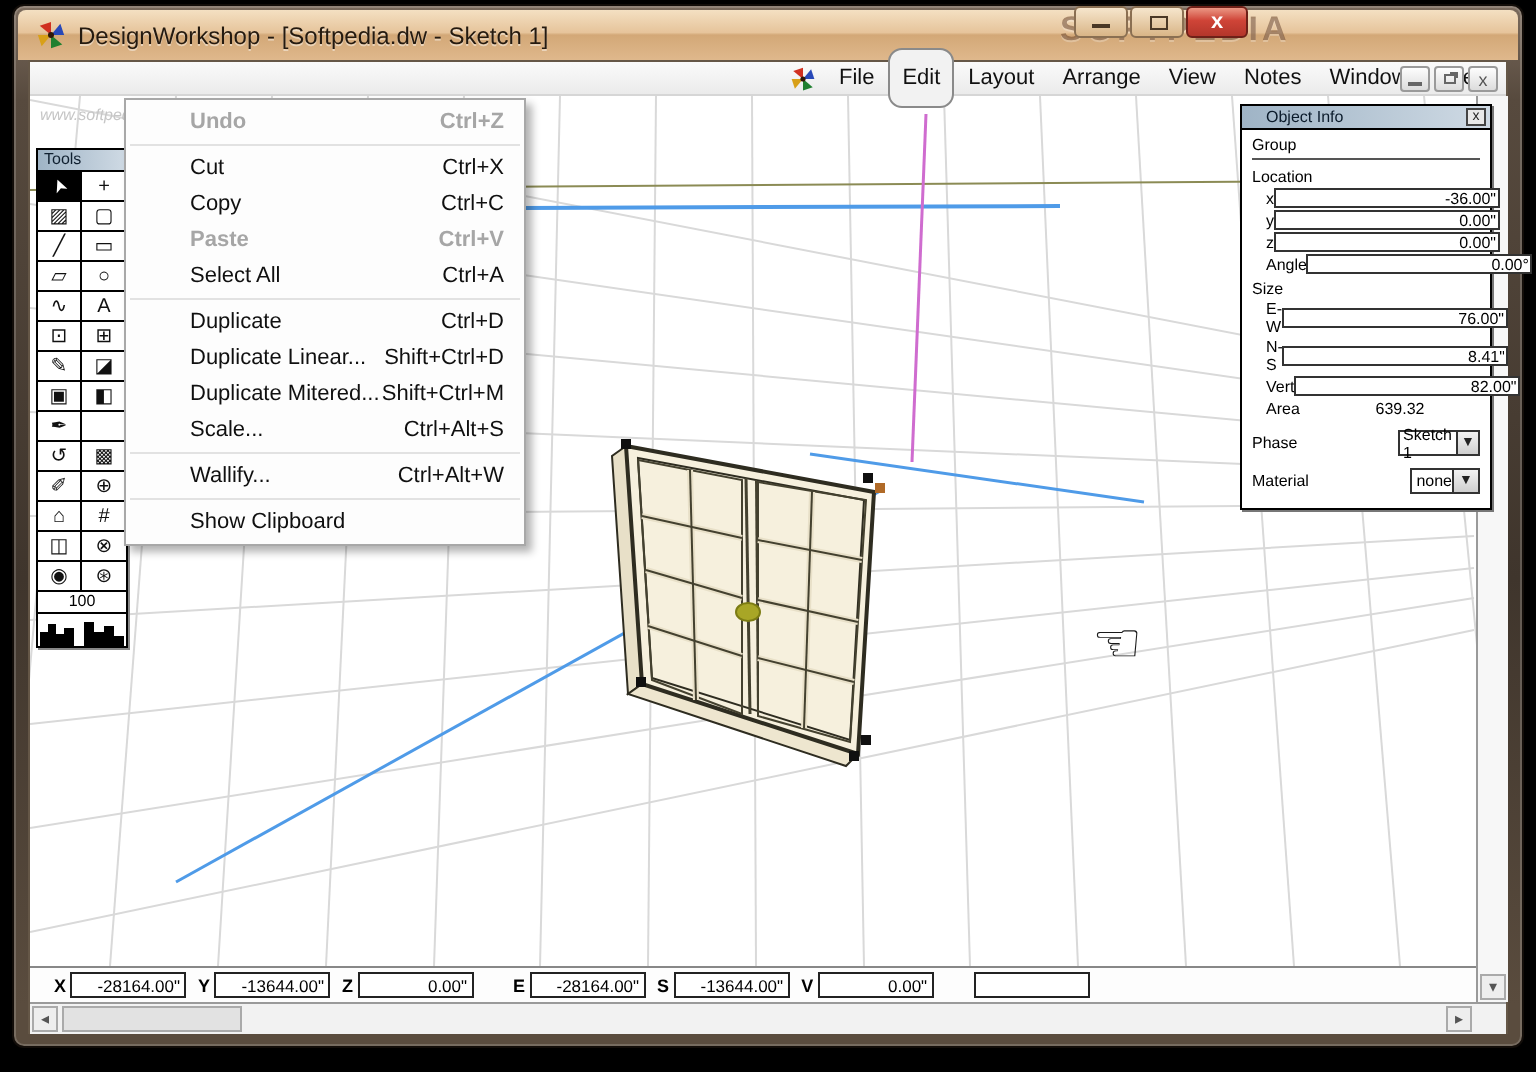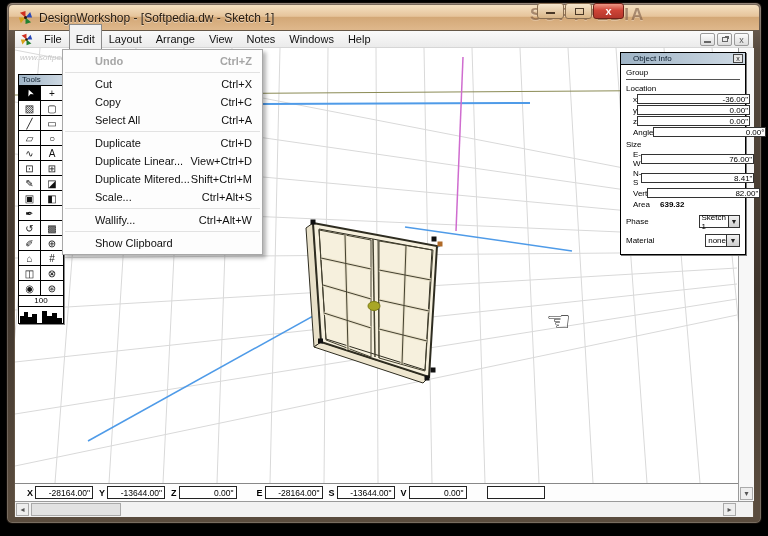--- a/index.html
+++ b/index.html
@@ -25,23 +25,23 @@
   .capbtn.close { width:31px; background:linear-gradient(180deg,#eb9784,#cf4437 45%,#b3362b);
     border-color:#6e2018; color:#fff; font-size:11px; text-align:center; line-height:15px; font-weight:bold; }
   .glyph-min { position:absolute; left:8px; right:8px; bottom:4px; height:2px; background:#4a3826; }
   .glyph-max { position:absolute; left:9px; top:4px; width:9px; height:7px; border:1px solid #4a3826; }
 
   
   .client { position:absolute; left:14px; top:30px; width:740px; height:487px;
     background:#fff; border:1px solid #655747; }
   .menubar { position:absolute; left:15px; top:31px; width:738px; height:17px;
     background:linear-gradient(180deg,#fafafa,#ebebeb); border-bottom:1px solid #d6d6d6;
-    display:flex; align-items:center; font-size:11px; color:#111; }
+    display:flex; align-items:center; font-size:11px; color:#111;justify-content:flex-end; }
   .mnu { padding:1px 7px; cursor:default; }
-  .mnu.active { border:1px solid #8a8a8a; border-radius:0; background:#f2f2f2; padding:8px 6px; }
+  .mnu.active { border:1px solid #8a8a8a; border-radius:7px; background:#f2f2f2; padding:8px 6px; }
   .mdi-ico { width:13px; height:13px; margin:0 4px 0 5px; }
   .mdibtns { position:absolute; right:4px; top:2px; display:flex; gap:2px; }
   .mdibtn { width:15px; height:13px; border:1px solid #9a9a9a; border-radius:2px;
     background:linear-gradient(180deg,#fdfdfd,#dcdcdc); position:relative;
     font-size:9px; color:#555; text-align:center; line-height:12px; }
   .g-min { position:absolute; left:3px; right:3px; bottom:2px; height:2px; background:#666; }
   .g-res { position:absolute; left:4px; top:3px; width:6px; height:5px; border:1px solid #666;
     box-shadow:2px -2px 0 -1px #666; }
 
   
@@ -100,21 +100,21 @@
   .oi-x { margin-left:auto; width:10px; height:9px; border:1px solid #444; background:#e8e8e8;
     font-size:7px; line-height:8px; text-align:center; color:#222; }
   .oi-body { padding:3px 5px 5px 5px; }
   .oi-group { border-bottom:1px solid #555; padding-bottom:2px; margin-bottom:4px; }
   .oi-sec { margin:3px 0 1px 0; }
   .oi-row { display:flex; align-items:center; margin:1px 0; }
   .oi-row .l { width:34px; padding-left:7px; }
   .oi-row input { flex:1; height:10px; border:1px solid #333; font-size:8px; text-align:right;
     padding-right:1px; background:#fff; font-family:"Liberation Sans",sans-serif; }
   .oi-area { display:flex; margin:2px 0; } .oi-area .l { width:34px; padding-left:7px; }
-  .oi-area .v { flex:1; text-align:left;font-weight:bold; }
+  .oi-area .v { flex:1; text-align:center; }
   .oi-name { display:flex; align-items:center; margin:5px 0 2px 0; }
   .oi-name .l { width:40px; }
   .oi-name input { flex:1; height:12px; border:1px solid #333; font-size:8px; background:#fff; }
   .oi-dd { display:flex; align-items:center; margin:6px 0 2px 0;gap:48px; }
   .oi-dd .l { width:40px; }
   .dd { flex:1; height:13px; border:1px solid #333; display:flex; align-items:center;
     background:#fff; padding-left:2px; }
   .dd .arrow { margin-left:auto; width:13px; height:11px; border-left:1px solid #333;
     background:linear-gradient(180deg,#f2f2f2,#cfcfcf); font-size:7px; text-align:center; line-height:11px; color:#222; }
 </style>
@@ -264,32 +264,36 @@
       </div>
     <div class="msep"></div>
     <div class="mi">
       <span>Cut</span>
         <span class="sc">Ctrl+X</span>
       </div>
     <div class="mi">
       <span>Copy</span>
         <span class="sc">Ctrl+C</span>
       </div>
+    <div class="mi dis">
+      <span>Paste</span>
+        <span class="sc">Ctrl+V</span>
+      </div>
     <div class="mi">
       <span>Select All</span>
         <span class="sc">Ctrl+A</span>
       </div>
     <div class="msep"></div>
     <div class="mi">
       <span>Duplicate</span>
         <span class="sc">Ctrl+D</span>
       </div>
     <div class="mi">
       <span>Duplicate Linear...</span>
-        <span class="sc">View+Ctrl+D</span>
+        <span class="sc">Shift+Ctrl+D</span>
       </div>
     <div class="mi">
       <span>Duplicate Mitered...</span>
         <span class="sc">Shift+Ctrl+M</span>
       </div>
     <div class="mi">
       <span>Scale...</span>
         <span class="sc">Ctrl+Alt+S</span>
       </div>
     <div class="msep"></div>

